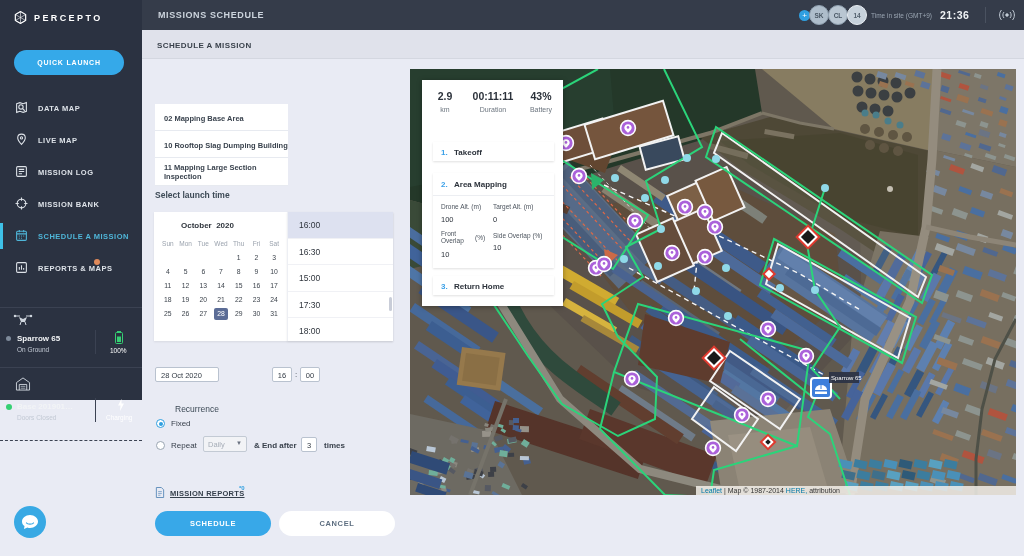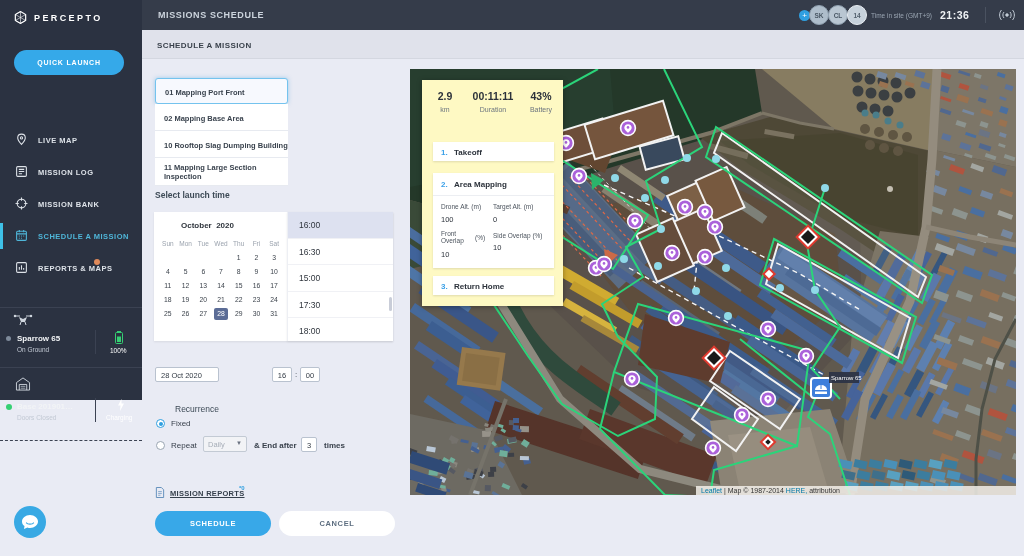--- a/index.html
+++ b/index.html
@@ -48,21 +48,21 @@
 .radio.sel::after { content:""; position:absolute; left:1.5px; top:1.5px; width:4px; height:4px; border-radius:50%; background:#2f9fe0; }
 .rlabel { position:absolute; font-size:8px; color:#39414c; }
 #dailysel { position:absolute; left:203px; top:436px; width:44px; height:16px; border:1px solid #c3cad4; border-radius:2px; background:#f2f3f6; font-size:7.5px; color:#a7aeb8; padding:3px 4px; }
 #missionreports { position:absolute; left:170px; top:489px; font-size:7.5px; font-weight:bold; color:#36404c; text-decoration:underline; letter-spacing:0.3px; }
 .btn { position:absolute; top:511px; width:116px; height:25px; border-radius:13px; text-align:center; line-height:25px; font-size:7.5px; font-weight:bold; letter-spacing:0.6px; }
 #schbtn { left:155px; background:#38a8e8; color:#fff; }
 #canbtn { left:279px; background:#fff; color:#5d6e80; }
 
 #map { position:absolute; left:410px; top:69px; width:606px; height:426px; background:#6e685d; }
 
-#mpanel { position:absolute; left:422px; top:80px; width:141px; height:226px; background:#fef9c3; box-shadow:0 1px 5px rgba(0,0,0,0.35); }
+#mpanel { position:absolute; left:422px; top:80px; width:141px; height:226px; background:#ffffff; box-shadow:0 1px 5px rgba(0,0,0,0.35); }
 .stat { position:absolute; top:10px; text-align:center; }
 .stat .v { font-size:10.5px; font-weight:bold; color:#2c323b; }
 .stat .l { font-size:7px; color:#6c757f; margin-top:4px; }
 .step { position:absolute; left:11px; width:121px; background:#fff; box-shadow:0 1px 2px rgba(0,0,0,0.12); }
 .step .num { position:absolute; left:8px; font-size:8px; font-weight:bold; color:#3aa0e8; }
 .step .nm { position:absolute; left:21px; font-size:8px; font-weight:bold; color:#2c323b; }
 .fieldl { position:absolute; font-size:6.5px; color:#4c545e; }
 .fieldv { position:absolute; font-size:7.5px; color:#2c323b; }
 .tr-av { position:absolute; top:5px; width:20px; height:20px; border-radius:50%; font-size:6.5px; font-weight:bold; text-align:center; line-height:20px; }
 </style>
@@ -1134,20 +1134,28 @@
 
   <div id="sidebar">
     <div class="logo">
       <svg width="13" height="13" viewBox="0 0 24 24">
           <polygon points="12,1 21.5,6.5 21.5,17.5 12,23 2.5,17.5 2.5,6.5" fill="none" stroke="#fff" stroke-width="2"></polygon>
           <path d="M12 1 L12 12 L21.5 6.5 M12 12 L2.5 6.5 M12 12 L12 23 M12 12 L21.5 17.5 M12 12 L2.5 17.5 M12 1 L2.5 6.5 M21.5 6.5 L21.5 17.5 L12 23 L2.5 17.5 L2.5 6.5" stroke="#fff" stroke-width="1.1" fill="none"></path>
         </svg>
       <span>PERCEPTO</span>
     </div>
     <div id="qlaunch">QUICK LAUNCH</div>
+    <div class="mitem" style="top:101px;">
+      <svg width="13" height="13" viewBox="0 0 24 24" fill="none" stroke="#dde2e8" stroke-width="2">
+          <path d="M3 5 L9 3 L15 5 L21 3 L21 19 L15 21 L9 19 L3 21 Z"></path>
+          <circle cx="11" cy="11" r="4"></circle>
+          <path d="M14 14 L18 18"></path>
+        </svg>
+      <div class="lbl">DATA MAP</div>
+    </div>
     <div class="mitem" style="top:133px;">
       <svg width="13" height="13" viewBox="0 0 24 24" fill="none" stroke="#dde2e8" stroke-width="2">
           <path d="M12 2 C8 2 5 5 5 9 C5 13 12 21 12 21 C12 21 19 13 19 9 C19 5 16 2 12 2 Z"></path>
           <circle cx="12" cy="9" r="2"></circle>
         </svg>
       <div class="lbl">LIVE MAP</div>
     </div>
     <div class="mitem" style="top:165px;">
       <svg width="13" height="13" viewBox="0 0 24 24" fill="none" stroke="#dde2e8" stroke-width="2">
           <rect x="3" y="3" width="18" height="18" rx="2"></rect>
@@ -1224,23 +1232,20 @@
   <div class="tr-av" style="left:828px;background:#b9c6d2;border:1px solid #8fa0b0;color:#495764;">CL</div>
   <div class="tr-av" style="left:847px;background:#c7d2dc;border:1px solid #e8edf2;color:#53616e;">14</div>
   <div style="position:absolute;left:871px;top:12px;font-size:6.5px;color:#9aa5b2;">Time in site (GMT+9)</div>
   <div style="position:absolute;left:940px;top:9px;font-size:10.5px;font-weight:bold;color:#f0f3f6;letter-spacing:0.5px;">21:36</div>
   <div style="position:absolute;left:985px;top:7px;width:1px;height:16px;background:#4a5260;"></div>
   <svg style="position:absolute;left:999px;top:9px;" width="16" height="12" viewBox="0 0 32 24" fill="none" stroke="#c3ccd6" stroke-width="2">
       <circle cx="16" cy="12" r="2.5" fill="#c3ccd6"></circle>
       <path d="M10 6 C7 9 7 15 10 18 M22 6 C25 9 25 15 22 18 M5 2 C0 7 0 17 5 22 M27 2 C32 7 32 17 27 22"></path>
     </svg>
 
-  <div class="mcard" id="mc1">
-      <div class="t" style="top:9px;">01 Mapping Port Front</div>
-    </div>
   <div class="mcard" id="mc2">
       <div class="t" style="top:10px;">02 Mapping Base Area</div>
     </div>
   <div class="mcard" id="mc3">
       <div class="t" style="top:10px;">10 Rooftop Slag Dumping Building</div>
     </div>
   <div class="mcard" id="mc4">
       <div class="t" style="top:5px;">11 Mapping Large Section Inspection</div>
     </div>
   <div id="selectlaunch">Select launch time</div>

